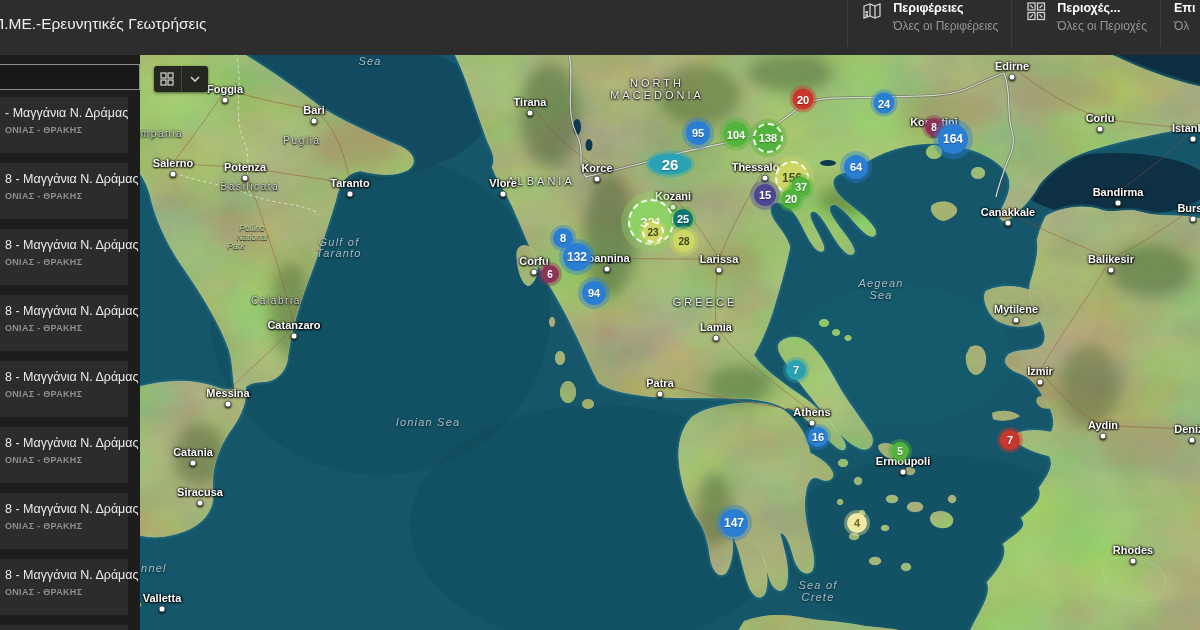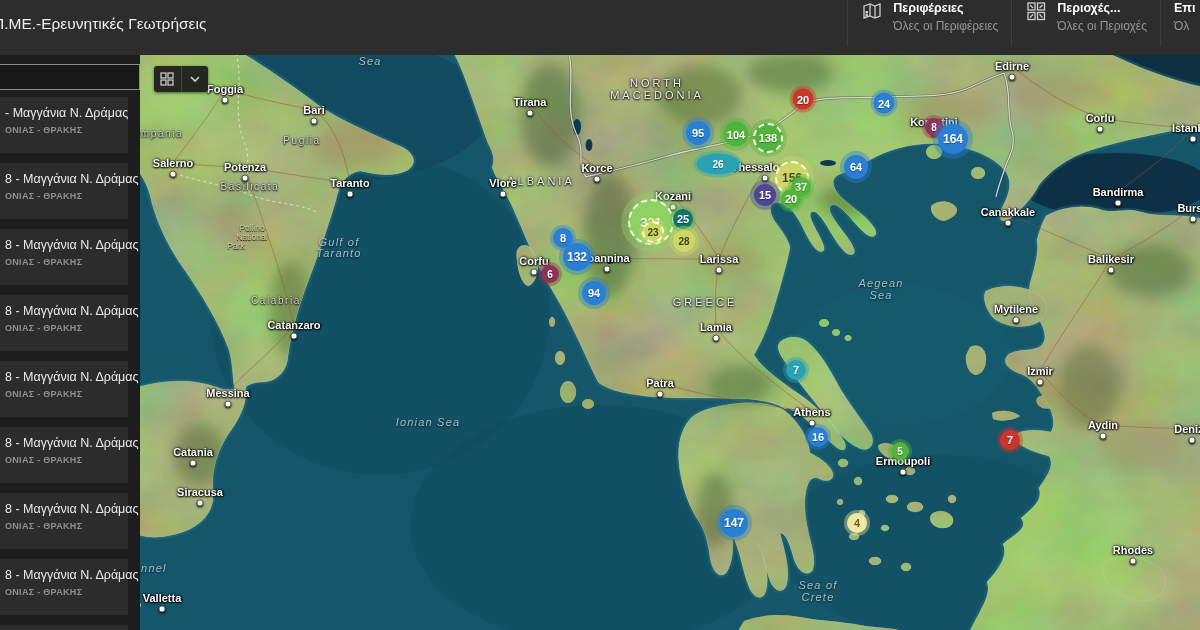--- a/index.html
+++ b/index.html
@@ -30,21 +30,21 @@
         text-shadow:0 1px 2px #000,0 0 3px #000,1px 0 2px #000;white-space:nowrap;z-index:3;}
   .dot{position:absolute;width:5px;height:5px;border-radius:50%;background:#fff;border:1px solid #5a5a5a;
        box-shadow:0 1px 2px rgba(0,0,0,.85);transform:translate(-50%,-50%);z-index:3;}
   .sea{position:absolute;transform:translate(-50%,-50%);font-style:italic;font-size:11px;color:#aabdc1;
        letter-spacing:1.2px;text-shadow:0 1px 2px rgba(4,30,40,.95);white-space:nowrap;z-index:2;}
   .region{position:absolute;transform:translate(-50%,-50%);font-size:10px;color:#d6d6d6;
        letter-spacing:1.6px;text-shadow:0 1px 2px #000,0 0 2px #000;white-space:nowrap;z-index:2;}
   .country{position:absolute;transform:translate(-50%,-50%);font-size:11px;color:#ececec;
        letter-spacing:3px;text-shadow:0 1px 2px #000,0 0 3px #000;white-space:nowrap;z-index:2;}
   .park{position:absolute;transform:translate(-50%,-50%);font-size:8.5px;color:#b9d3a0;text-align:center;
-       line-height:1.2;text-shadow:0 1px 1px #000;z-index:2;}
+       line-height:1.2;text-shadow:0 1px 1px #000;z-index:2;font-style:italic;}
   .cluster{position:absolute;border-radius:50%;display:flex;align-items:center;justify-content:center;
        font-weight:bold;transform:translate(-50%,-50%);z-index:6;cursor:pointer;
        text-shadow:0 1px 1px rgba(0,0,0,.35);}
   .cluster.darktext{text-shadow:none;}
   .mapctl{position:absolute;left:14px;top:11px;width:54px;height:26px;background:rgba(27,27,27,.93);
        border-radius:3px;display:flex;align-items:center;z-index:12;box-shadow:0 1px 3px rgba(0,0,0,.55);cursor:pointer;}
   .mapctl .half{flex:1;display:flex;align-items:center;justify-content:center;height:100%;}
   .mapctl .half+.half{border-left:1px solid #464646;}
 </style>
 </head>
@@ -379,21 +379,21 @@
       <span class="country" style="left: 401px; top: 126px;">ALBANIA</span>
       <span class="country" style="left: 565px; top: 247px;">GREECE</span>
       <span class="park" style="left: 112px; top: 173px;">Pollino</span>
       <span class="park" style="left: 112px; top: 182px;">National</span>
       <span class="park" style="left: 96px; top: 191px;">Park</span>
       <div class="cluster" style="left: 663px; top: 44px; height: 21px; width: 21px; background: rgb(200, 54, 44); color: rgb(255, 255, 255); font-size: 11px; box-shadow: rgba(200, 54, 44, 0.4) 0px 0px 0px 3px;">20</div>
       <div class="cluster" style="left: 744px; top: 48px; height: 21px; width: 21px; background: rgb(42, 127, 212); color: rgb(255, 255, 255); font-size: 11px; box-shadow: rgba(42, 127, 212, 0.4) 0px 0px 0px 3px;">24</div>
       <div class="cluster" style="left: 558px; top: 78px; height: 24px; width: 24px; background: rgb(42, 127, 212); color: rgb(255, 255, 255); font-size: 11px; box-shadow: rgba(42, 127, 212, 0.4) 0px 0px 0px 4px;">95</div>
       <div class="cluster" style="left: 596px; top: 79px; height: 25px; width: 25px; background: rgb(83, 180, 61); color: rgb(255, 255, 255); font-size: 11px; box-shadow: rgba(83, 180, 61, 0.4) 0px 0px 0px 4px;">104</div>
       <div class="cluster" style="left: 628px; top: 83px; height: 26px; width: 26px; background: rgb(83, 180, 61); color: rgb(255, 255, 255); font-size: 11px; box-shadow: rgba(83, 180, 61, 0.4) 0px 0px 0px 4px; border: 2px dashed rgba(255, 255, 255, 0.9);">138</div>
-      <div class="cluster" style="left: 530px; top: 109px; height: 21px; width: 43px; background: rgb(42, 162, 179); color: rgb(255, 255, 255); font-size: 10px; box-shadow: rgba(42, 162, 179, 0.4) 0px 0px 0px 3px; margin-left: 48px;">26</div>
+      <div class="cluster" style="left: 530px; top: 109px; height: 21px; width: 43px; background: rgb(42, 162, 179); color: rgb(255, 255, 255); font-size: 15px; box-shadow: rgba(42, 162, 179, 0.4) 0px 0px 0px 3px;">26</div>
       <div class="cluster" style="left: 794px; top: 72px; height: 18px; width: 18px; background: rgb(142, 51, 88); color: rgb(255, 255, 255); font-size: 10px; box-shadow: rgba(142, 51, 88, 0.4) 0px 0px 0px 3px;">8</div>
       <div class="cluster" style="left: 813px; top: 84px; height: 30px; width: 30px; background: rgb(42, 127, 212); color: rgb(255, 255, 255); font-size: 12px; box-shadow: rgba(42, 127, 212, 0.4) 0px 0px 0px 5px;">164</div>
       <div class="cluster" style="left: 716px; top: 112px; height: 24px; width: 24px; background: rgb(42, 127, 212); color: rgb(255, 255, 255); font-size: 11px; box-shadow: rgba(42, 127, 212, 0.4) 0px 0px 0px 4px;">64</div>
       <div class="cluster darktext" style="left: 652px; top: 123px; height: 30px; width: 30px; background: rgb(204, 215, 101); color: rgb(63, 71, 31); font-size: 12px; box-shadow: rgba(204, 215, 101, 0.4) 0px 0px 0px 5px; border: 2px dashed rgba(255, 255, 255, 0.9);">156</div>
       <div class="cluster" style="left: 661px; top: 132px; height: 20px; width: 20px; background: rgb(83, 180, 61); color: rgb(255, 255, 255); font-size: 11px; box-shadow: rgba(83, 180, 61, 0.4) 0px 0px 0px 3px;">37</div>
       <div class="cluster" style="left: 625px; top: 140px; height: 22px; width: 22px; background: rgb(76, 70, 149); color: rgb(255, 255, 255); font-size: 11px; box-shadow: rgba(76, 70, 149, 0.4) 0px 0px 0px 4px;">15</div>
       <div class="cluster" style="left: 651px; top: 144px; height: 20px; width: 20px; background: rgb(83, 180, 61); color: rgb(255, 255, 255); font-size: 11px; box-shadow: rgba(83, 180, 61, 0.4) 0px 0px 0px 3px;">20</div>
       <div class="cluster" style="left: 511px; top: 167px; height: 42px; width: 42px; background: rgb(142, 209, 101); color: rgb(255, 255, 255); font-size: 13px; box-shadow: rgba(142, 209, 101, 0.4) 0px 0px 0px 7px; border: 2px dashed rgba(255, 255, 255, 0.9);">321</div>
       <div class="cluster" style="left: 543px; top: 164px; height: 20px; width: 20px; background: #0f766e; color: rgb(255, 255, 255); font-size: 11px; box-shadow: rgba(83, 180, 61, 0.4) 0px 0px 0px 3px;">25</div>
       <div class="cluster darktext" style="left: 513px; top: 177px; height: 18px; width: 18px; background: rgb(204, 215, 101); color: rgb(63, 71, 31); font-size: 10px; box-shadow: rgba(204, 215, 101, 0.4) 0px 0px 0px 3px; border: 2px dashed rgba(255, 255, 255, 0.9);">23</div>

